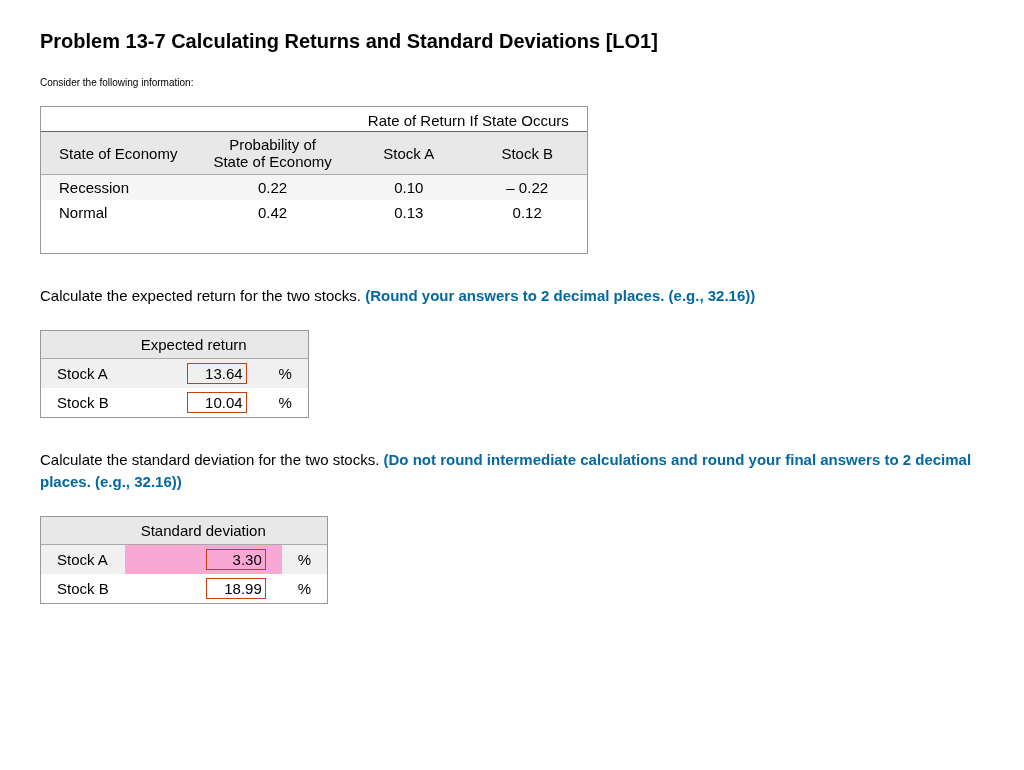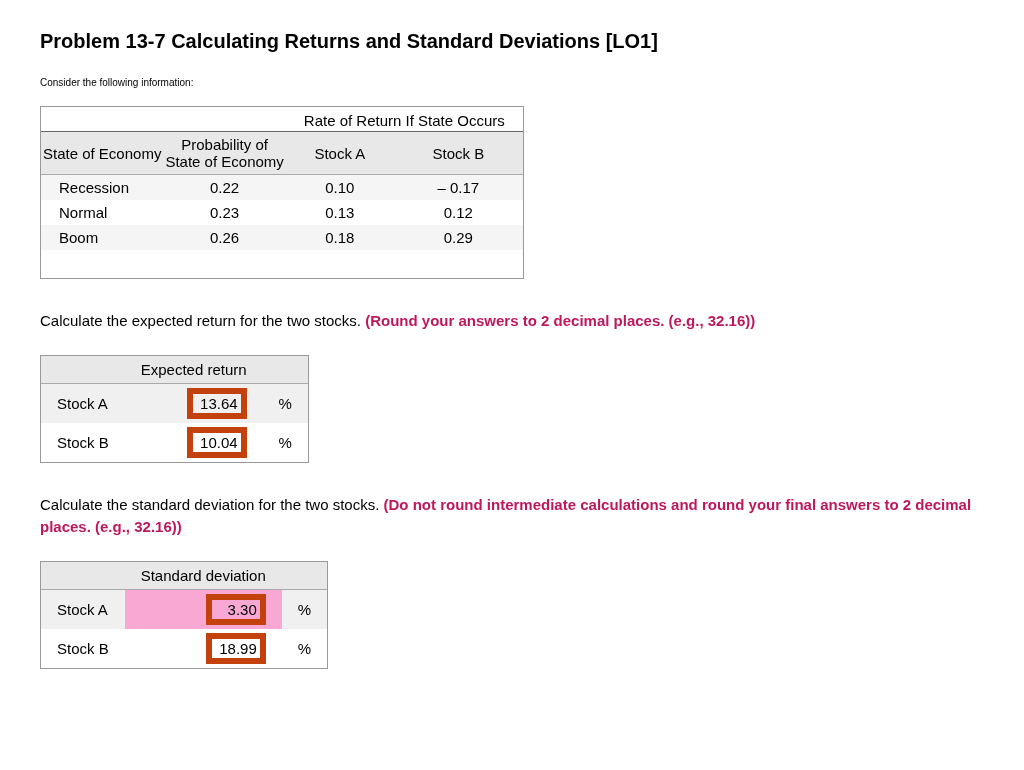--- a/index.html
+++ b/index.html
@@ -62,21 +62,21 @@
       padding-bottom: 2px !important;
       border-bottom: 1.5px solid #666;
     }
 
     .col-header-row {
       background: #e8e8e8;
     }
 
     .col-header-row td {
       font-weight: normal;
-      padding: 4px 2px;
+      padding: 4px 18px;
       border-bottom: 1px solid #aaa;
     }
 
     .data-row td {
       padding: 4px 18px;
     }
 
     .data-row:nth-child(odd) {
       background: #f5f5f5;
     }
@@ -86,21 +86,21 @@
     }
 
     
     .instruction-para {
       margin-bottom: 22px;
       font-size: 15px;
       line-height: 1.5;
     }
 
     .bold-red {
-      color: #be185d;
+      color: #0369a1;
       font-weight: bold;
     }
 
     
     .answer-table-wrap {
       border: 1px solid #999;
       display: inline-block;
       margin-bottom: 28px;
     }
 
@@ -115,21 +115,21 @@
 
     .answer-table .header-row td {
       background: #e8e8e8;
       text-align: right;
       font-weight: normal;
       padding: 5px 16px;
       border-bottom: 1px solid #aaa;
     }
 
     .input-box {
-      border: 6px solid #c2410c;
+      border: 1px solid #c2410c;
       width: 60px;
       padding: 1px 3px;
       text-align: right;
       font-size: 15px;
       display: inline-block;
     }
 
     .pct-label {
       margin-left: 2px;
     }
@@ -177,33 +177,27 @@
           <span>State of</span> <span>Economy</span>
         </td>
         <td style="text-align:center;">Stock A</td>
         <td style="text-align:center;">Stock B</td>
       </tr>
 
       <tr class="data-row">
         <td>Recession</td>
         <td>0.22</td>
         <td>0.10</td>
-        <td>– 0.17</td>
+        <td>– 0.22</td>
       </tr>
       <tr class="data-row">
         <td>Normal</td>
-        <td>0.23</td>
+        <td>0.42</td>
         <td>0.13</td>
         <td>0.12</td>
-      </tr>
-      <tr class="data-row">
-        <td>Boom</td>
-        <td>0.26</td>
-        <td>0.18</td>
-        <td>0.29</td>
       </tr>
     </tbody>
   </table>
 </div>
 
 
 <p class="instruction-para">
   <span>Calculate the expected return for the two stocks.</span>
   <span class="bold-red">(Round your answers to 2 decimal places. (e.g., 32.16))</span>
 </p>

